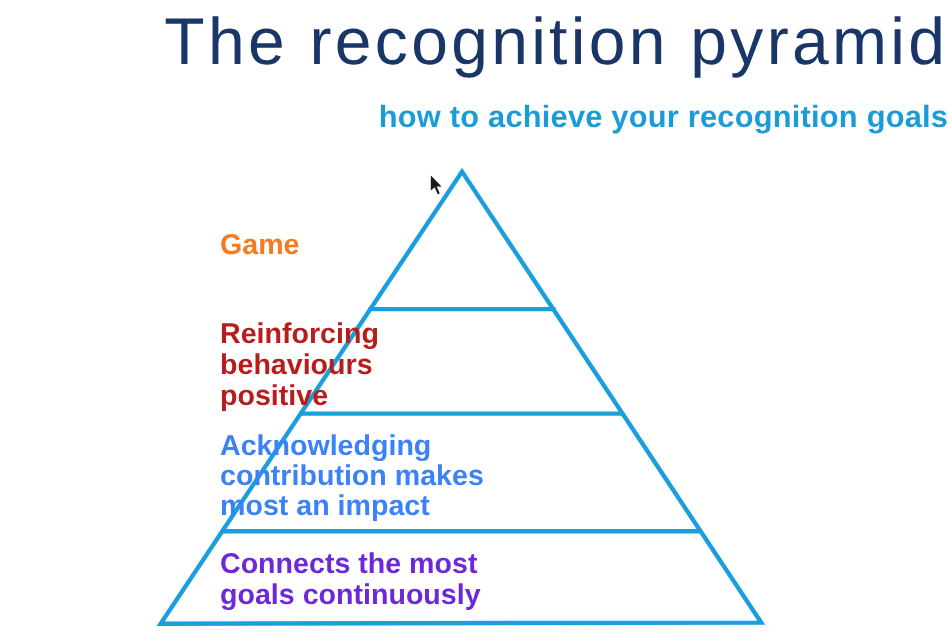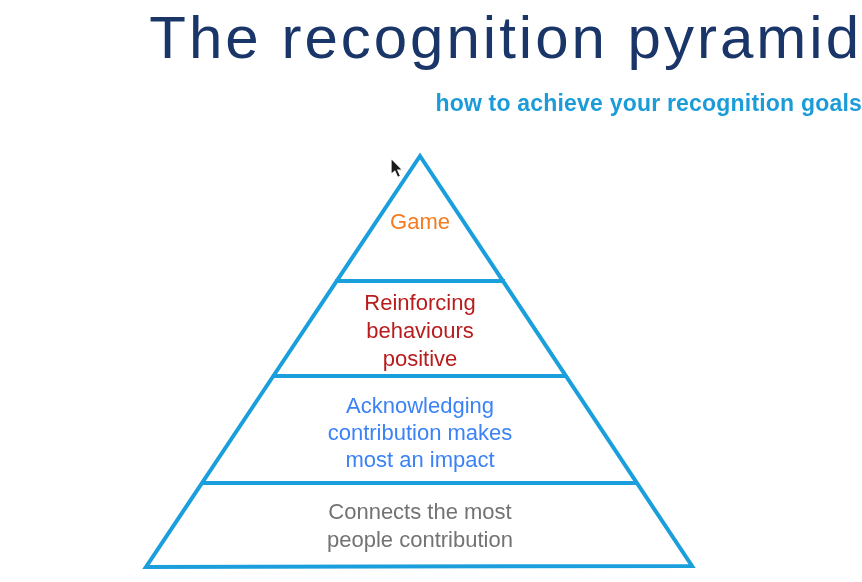--- a/index.html
+++ b/index.html
@@ -24,38 +24,38 @@
     padding-top: 2px;
     font-size: 60px;
     font-weight: 400;
     letter-spacing: 3px;
     line-height: 72px;
     color: #1a3568;
   }
   .subtitle {
     margin: 0;
     margin-top: 16px;
-    font-size: 23px;
+    font-size: 28px;
     font-weight: bold;
     letter-spacing: 0.2px;
     color: #1b9cd9;
   }
   .pyramid-svg {
     position: absolute;
     top: 0; left: 0;
     width: 862px; height: 582px;
   }
   .level-label {
     position: absolute;
     left: 420px;
     width: 440px;
     transform: translateX(-50%);
-    text-align: center;
-    font-weight: normal;
-    font-size: 22px;
+    text-align: left;
+    font-weight: bold;
+    font-size: 26px;
   }
   .level-label span { display: block; }
   .lvl-1 { top: 207px; line-height: 30px; }
   .lvl-2 { top: 289px; line-height: 28px; }
   .lvl-3 { top: 392px; line-height: 27px; }
   .lvl-4 { top: 498px; line-height: 28px; }
 </style>
 </head>
 <body>
 
@@ -88,18 +88,18 @@
     <span>behaviours</span>
     <span>positive</span>
   </div>
 
   <div class="level-label lvl-3" style="color: #3b82f6;">
     <span>Acknowledging</span>
     <span>contribution makes</span>
     <span>most an impact</span>
   </div>
 
-  <div class="level-label lvl-4" style="color: #737373;">
+  <div class="level-label lvl-4" style="color: #6d28d9;">
     <span>Connects the most</span>
-    <span>people contribution</span>
+    <span>goals continuously</span>
   </div>
 
 </div>
 
 </body></html>

